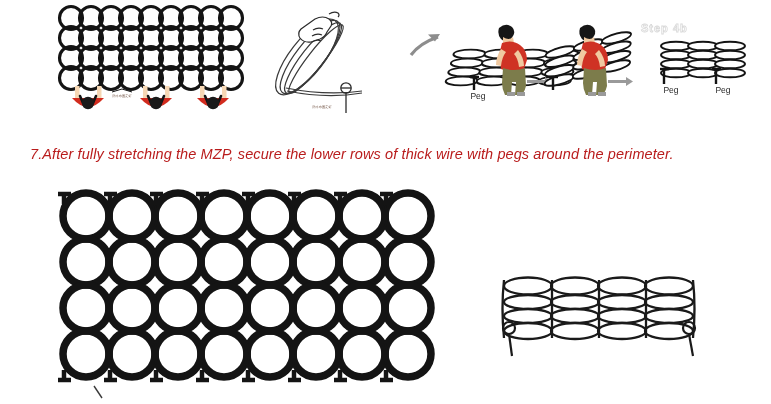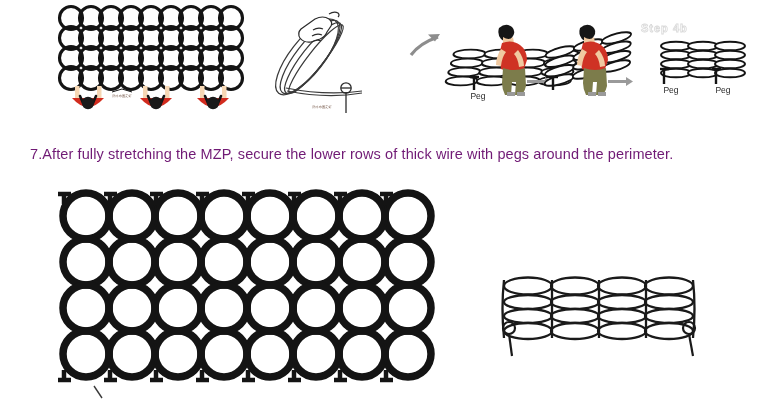--- a/index.html
+++ b/index.html
@@ -9,21 +9,21 @@
     background:#ffffff;
   }
   .panel{position:absolute;}
 
   
   #top-strip{left:0;top:0;width:771px;height:135px;}
 
   
   #instruction{
     position:absolute;left:30px;top:146px;width:730px;height:24px;
-    font-size:14.5px;color:#701a75;letter-spacing:.1px;white-space:nowrap;
+    font-size:14.5px;color:#b91c1c;letter-spacing:.1px;white-space:nowrap;font-style:italic;
   }
 
   
   #mesh-main{left:50px;top:180px;width:400px;height:224px;}
   #mesh-side{left:485px;top:258px;width:230px;height:95px;}
 
   svg{display:block;overflow:visible;}
   .nofill{fill:none;}
 </style>
 </head>

